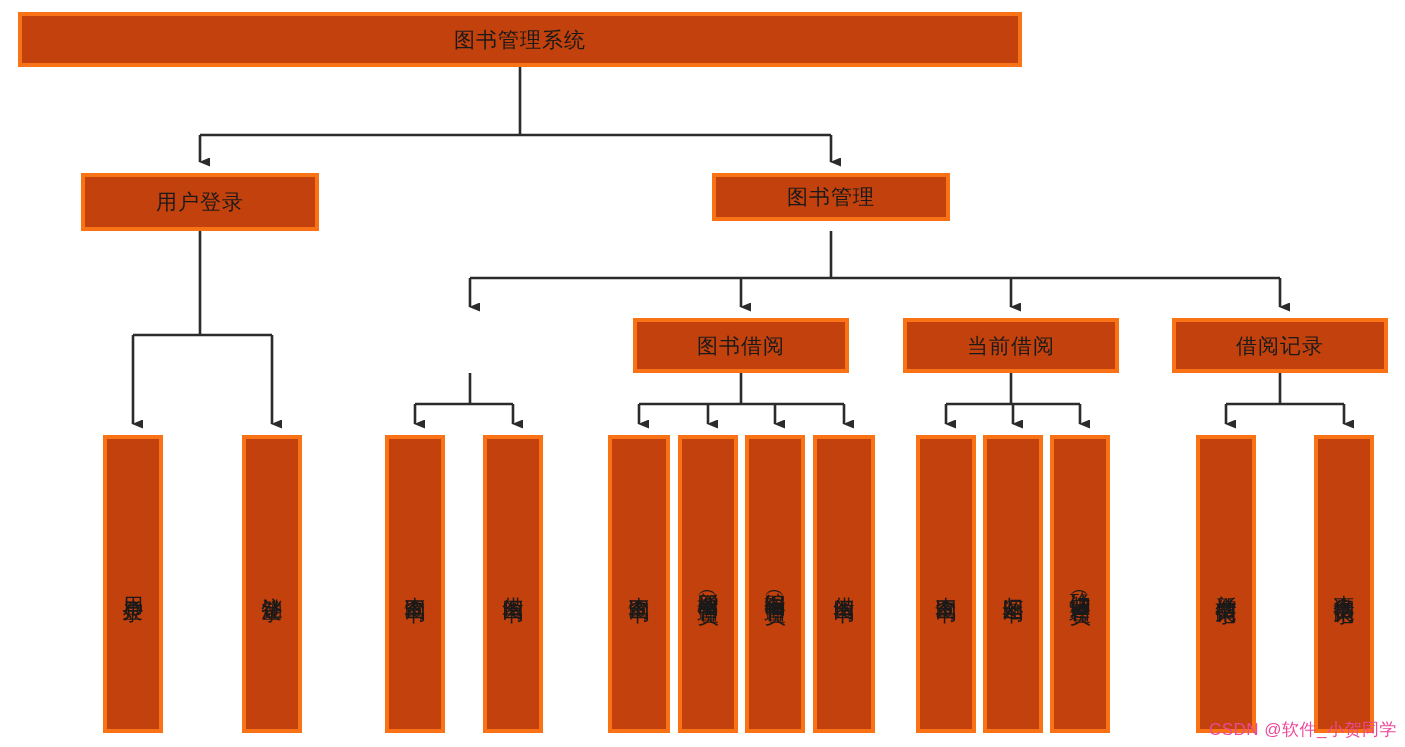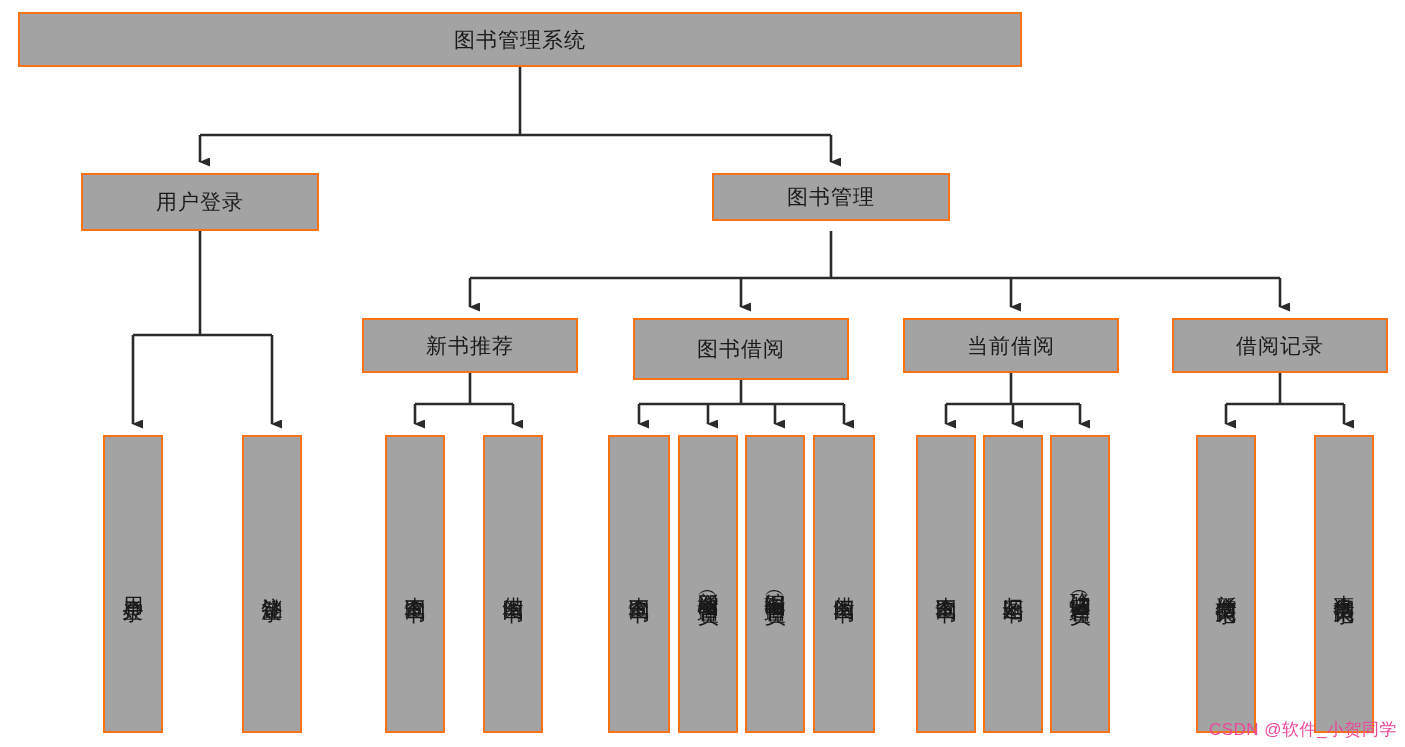--- a/index.html
+++ b/index.html
@@ -22,22 +22,22 @@
     position: absolute;
     left: 0;
     top: 0;
     width: 1405px;
     height: 747px;
     pointer-events: none;
   }
   .node {
     position: absolute;
     box-sizing: border-box;
-    border: 2px solid #f97316;
-    background: #a3a3a3;
+    border: 4px solid #f97316;
+    background: #c2410c;
     display: flex;
     align-items: center;
     justify-content: center;
     color: #1a1a1a;
     overflow: hidden;
   }
   .node.horiz {
     font-size: 21px;
     letter-spacing: 1px;
     line-height: 1.2;
@@ -129,24 +129,21 @@
     <span class="label">图书管理系统</span>
   </div>
 
   <div class="node horiz" style="left: 81px; top: 173px; width: 238px; height: 58px;">
     <span class="label">用户登录</span>
   </div>
   <div class="node horiz" style="left: 712px; top: 173px; width: 238px; height: 48px;">
     <span class="label">图书管理</span>
   </div>
 
-  <div class="node horiz" style="left: 362px; top: 318px; width: 216px; height: 55px;">
-    <span class="label">新书推荐</span>
-  </div>
-  <div class="node horiz" style="left: 633px; top: 318px; width: 216px; height: 62px;">
+  <div class="node horiz" style="left: 633px; top: 318px; width: 216px; height: 55px;">
     <span class="label">图书借阅</span>
   </div>
   <div class="node horiz" style="left: 903px; top: 318px; width: 216px; height: 55px;">
     <span class="label">当前借阅</span>
   </div>
   <div class="node horiz" style="left: 1172px; top: 318px; width: 216px; height: 55px;">
     <span class="label">借阅记录</span>
   </div>
 
   <div class="node vert" style="left: 103px; top: 435px; width: 60px; height: 298px;">

